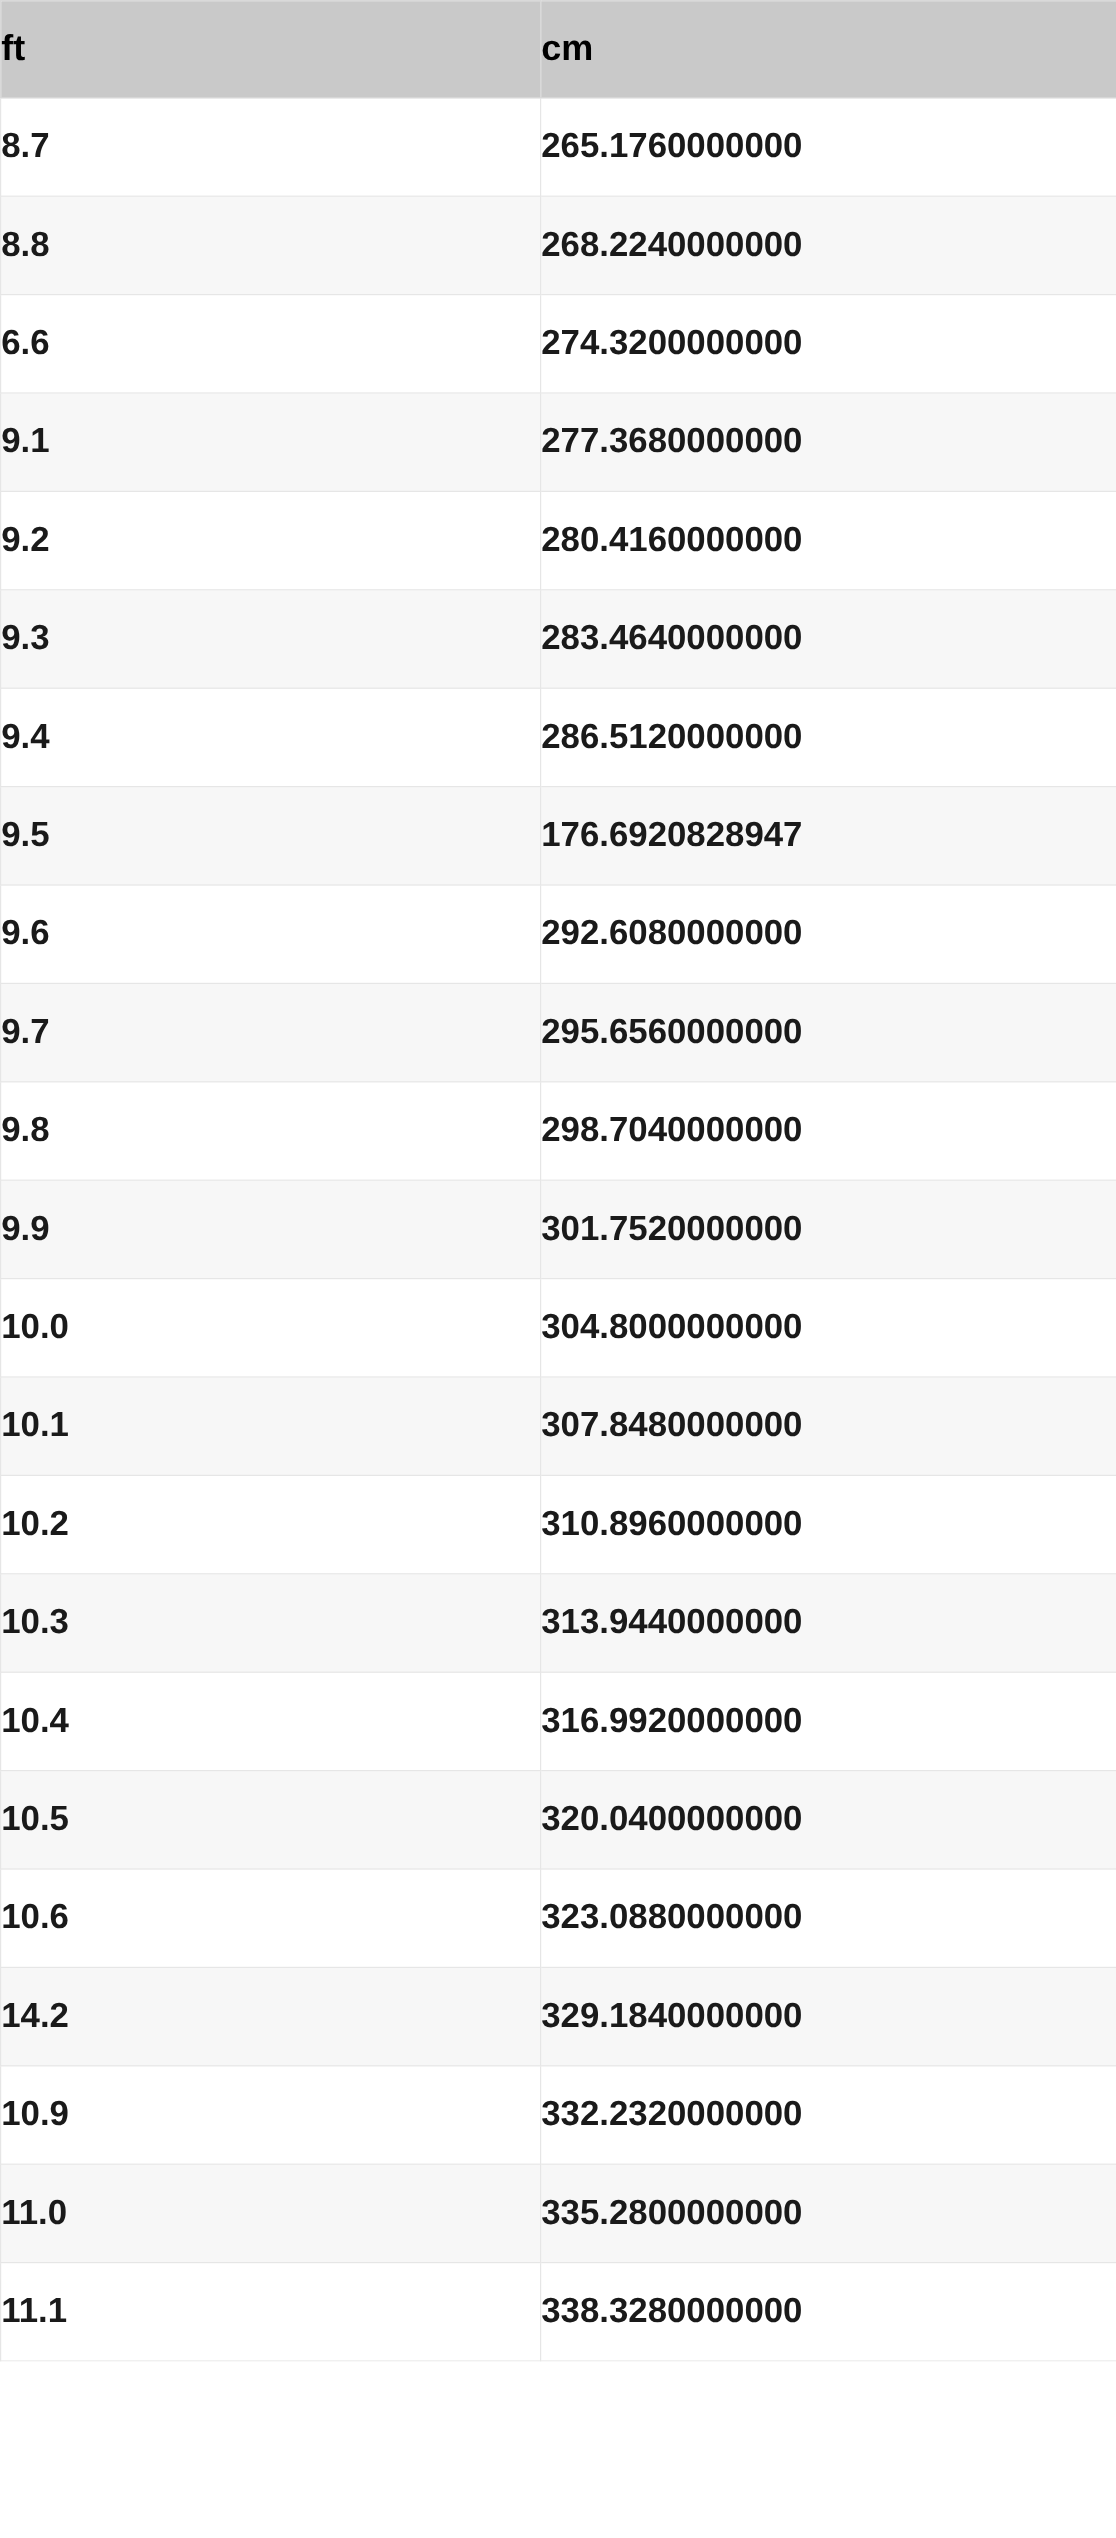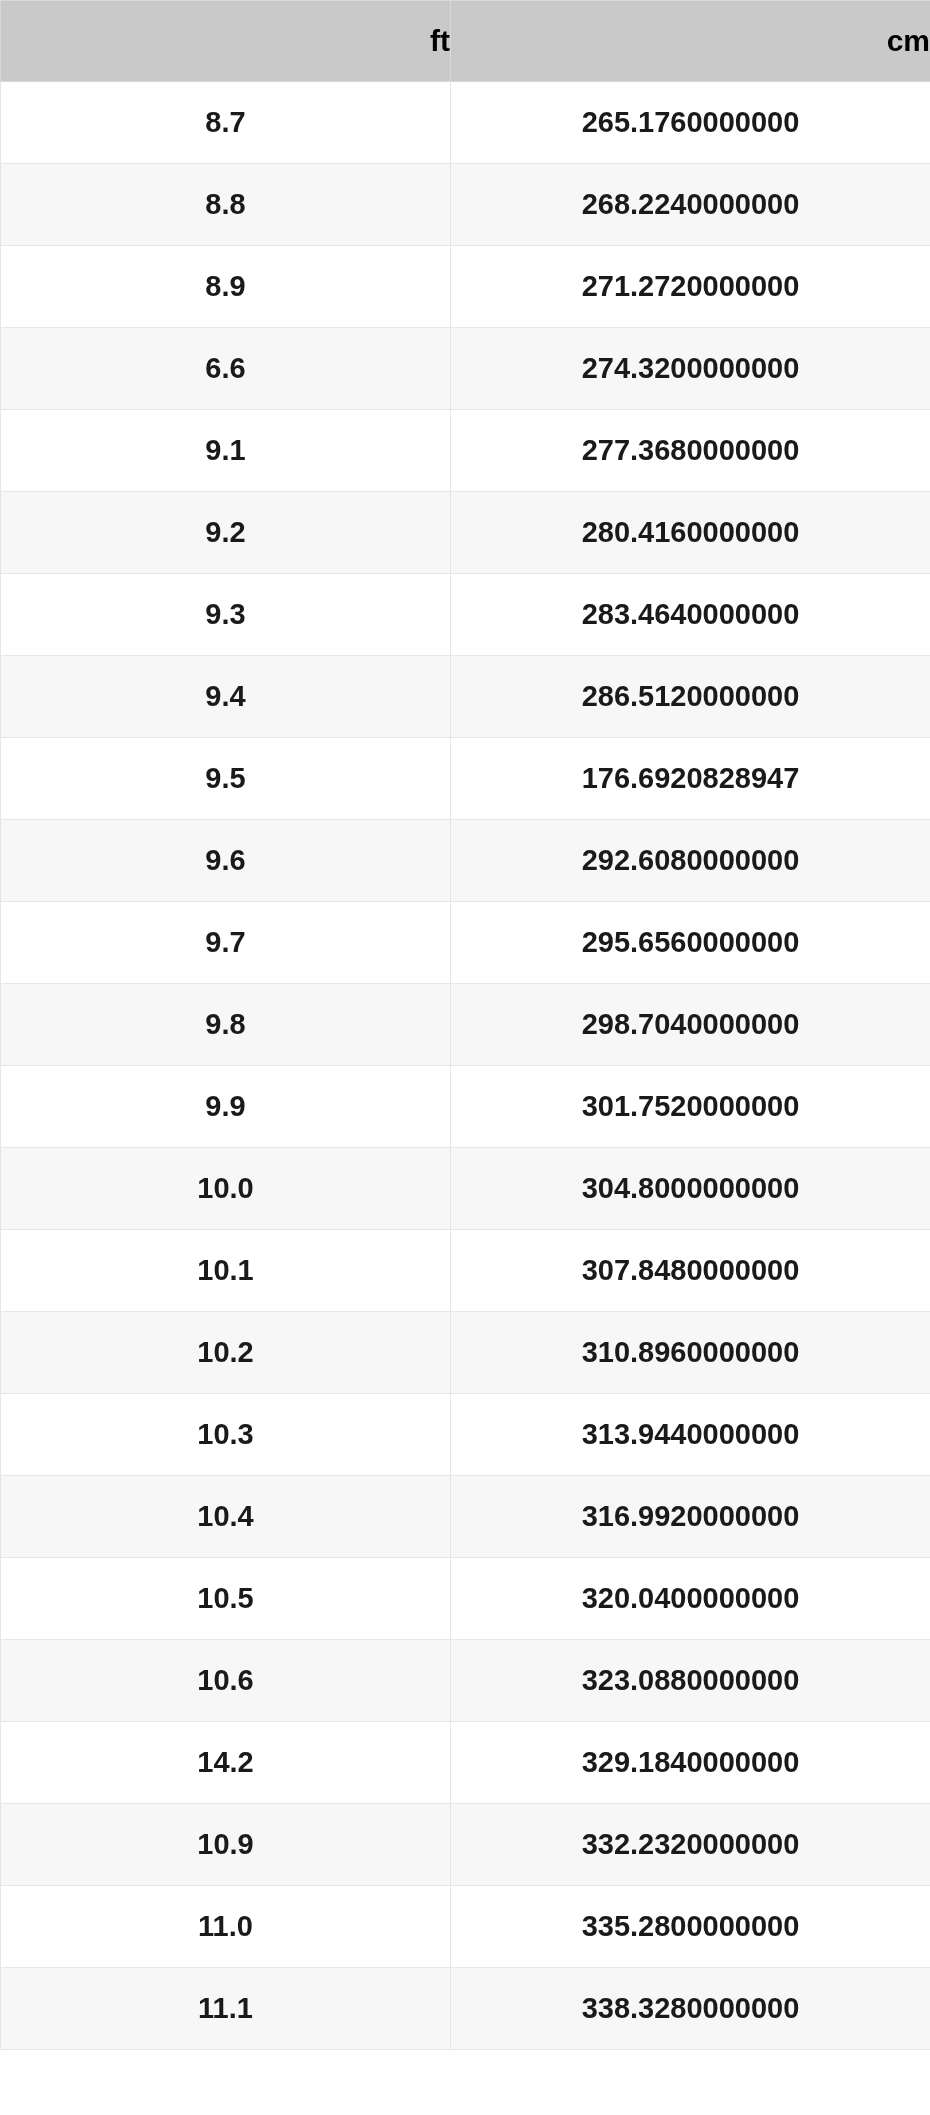--- a/index.html
+++ b/index.html
@@ -16,30 +16,29 @@
     width: 930px;
     table-layout: fixed;
   }
   table.conv col.c-ft { width: 450px; }
   table.conv col.c-cm { width: 480px; }
   table.conv th {
     background: #c9c9c9;
     color: #000000;
     font-size: 30px;
     font-weight: bold;
-    text-align: right;
+    text-align: left;
     height: 80px;
     border: 1px solid #d9d9d9;
     padding: 0;
   }
   table.conv td {
     font-size: 29px;
     font-weight: bold;
     color: #1a1a1a;
-    text-align: center;
     height: 81px;
     border: 1px solid #e6e6e6;
     padding: 0;
     background: #ffffff;
   }
   table.conv tbody tr:nth-child(even) td {
     background: #f7f7f7;
   }
 </style>
 </head>
@@ -57,24 +56,20 @@
     </tr>
   </thead>
   <tbody id="tbody">
       <tr>
         <td>8.7</td>
         <td>265.1760000000</td>
       </tr>
       <tr>
         <td>8.8</td>
         <td>268.2240000000</td>
-      </tr>
-      <tr>
-        <td>8.9</td>
-        <td>271.2720000000</td>
       </tr>
       <tr>
         <td>6.6</td>
         <td>274.3200000000</td>
       </tr>
       <tr>
         <td>9.1</td>
         <td>277.3680000000</td>
       </tr>
       <tr>

